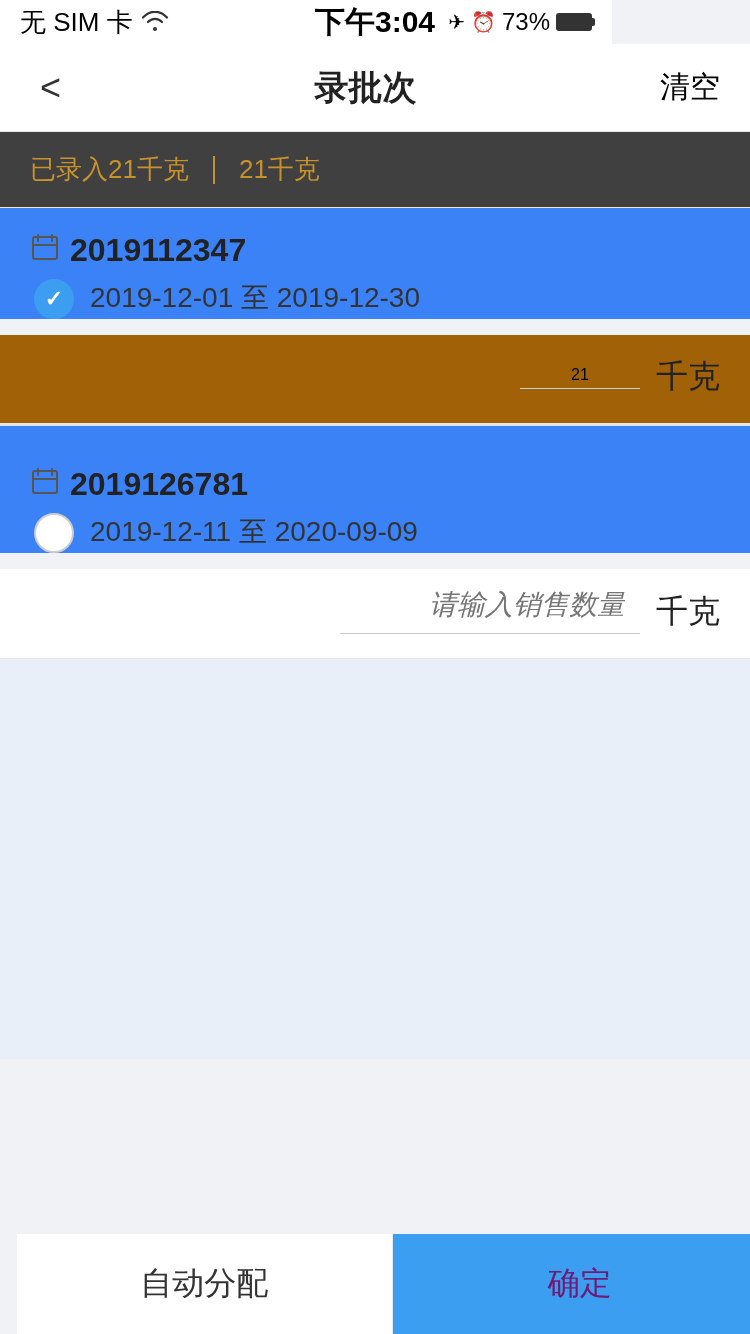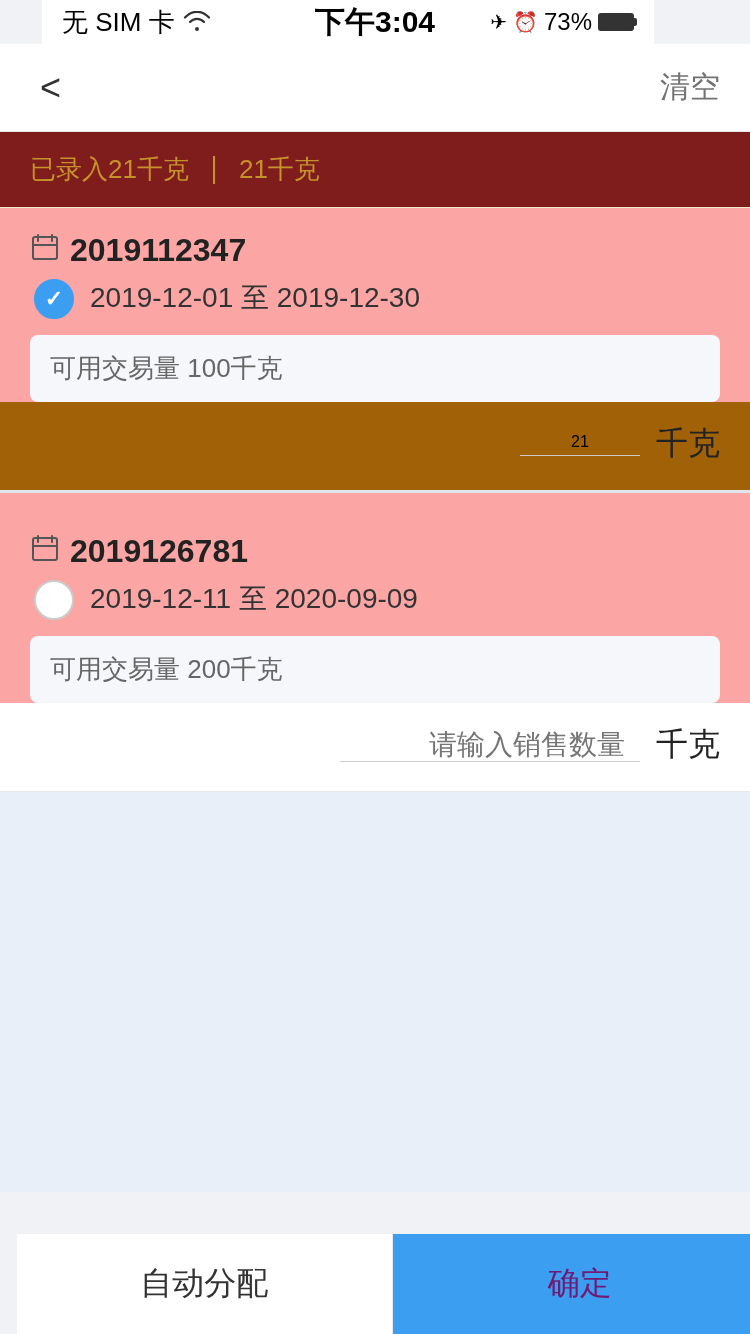--- a/index.html
+++ b/index.html
@@ -15,21 +15,20 @@
     
     .status-bar {
       width: 612px;
       height: 44px;
       background: #fff;
       display: flex;
       align-items: center;
       justify-content: space-between;
       padding: 0 20px;
       font-size: 28px;
-      margin-left: 42px;
     }
     .status-left {
       display: flex;
       align-items: center;
       gap: 8px;
       font-size: 26px;
       font-weight: 500;
     }
     .status-center {
       font-size: 30px;
@@ -62,28 +61,28 @@
       cursor: pointer;
       padding: 10px;
     }
     .nav-title {
       font-size: 34px;
       font-weight: 600;
       color: #222;
     }
     .nav-clear {
       font-size: 30px;
-      color: #737373;
+      color: #000000;
       cursor: pointer;
     }
 
     
     .info-banner {
       width: 750px;
-      background: #7f1d1d;
+      background: #404040;
       padding: 20px 30px;
       display: flex;
       align-items: center;
       gap: 0;
       border-bottom: 1px solid #f0e8cc;
     }
     .info-label {
       font-size: 26px;
       color: #c8922a;
       font-weight: 500;
@@ -95,21 +94,21 @@
       margin: 0 24px;
     }
     .info-value {
       font-size: 26px;
       color: #c8922a;
       font-weight: 500;
     }
 
     
     .batch-item {
-      background: #fca5a5;
+      background: #3b82f6;
       padding: 24px 30px 0 30px;
     }
     .batch-header {
       display: flex;
       align-items: center;
       gap: 10px;
       margin-bottom: 10px;
     }
     .batch-icon {
       font-size: 30px;
@@ -280,20 +279,21 @@
     <span style="font-size:20px;">⏰</span>
     <span>73%</span>
     <span style="display:inline-block;width:36px;height:18px;border:2px solid #333;border-radius:3px;background:#333;position:relative;vertical-align:middle;">
       <span style="position:absolute;right:-5px;top:3px;width:3px;height:8px;background:#333;border-radius:0 2px 2px 0;"></span>
     </span>
   </div>
 </div>
 
 <div class="nav-bar">
   <span class="nav-back">&lt;</span>
+  <span class="nav-title">录批次</span>
   <span class="nav-clear">清空</span>
 </div>
 
 <div class="info-banner">
   <span class="info-label">已录入21千克</span>
   <div class="info-divider"></div>
   <span class="info-value">21千克</span>
 </div>
 
 <div class="batch-item">
@@ -305,21 +305,20 @@
         <line x1="22" y1="3" x2="22" y2="9" stroke="#555" stroke-width="2" stroke-linecap="round"></line>
         <line x1="3" y1="13" x2="27" y2="13" stroke="#555" stroke-width="2"></line>
       </svg>
     </span>
     <span class="batch-id">2019112347</span>
   </div>
   <div class="batch-date-row">
     <div class="radio-circle checked"></div>
     <span class="batch-date">2019-12-01 至 2019-12-30</span>
   </div>
-  <div class="batch-available">可用交易量 100千克</div>
 </div>
 
 <div class="quantity-row">
   <div class="quantity-underline">
     <span>21</span>
   </div>
   <span class="quantity-unit">千克</span>
 </div>
 
 <div class="section-divider"></div>
@@ -333,25 +332,24 @@
         <line x1="22" y1="3" x2="22" y2="9" stroke="#555" stroke-width="2" stroke-linecap="round"></line>
         <line x1="3" y1="13" x2="27" y2="13" stroke="#555" stroke-width="2"></line>
       </svg>
     </span>
     <span class="batch-id">2019126781</span>
   </div>
   <div class="batch-date-row">
     <div class="radio-circle"></div>
     <span class="batch-date">2019-12-11 至 2020-09-09</span>
   </div>
-  <div class="batch-available">可用交易量 200千克</div>
 </div>
 
 <div class="input-row">
-  <input class="input-field" type="number" style="border-top: none; border-right: none; border-left: none; border-image: initial; outline: none; font-size: 28px; color: #c2410c; text-align: right; background: transparent; width: 300px; border-bottom: 1px solid rgb(204, 204, 204); padding-bottom: 0;" placeholder="请输入销售数量">
+  <input class="input-field" type="number" style="border-top: none; border-right: none; border-left: none; border-image: initial; outline: none; font-size: 28px; color: #c2410c; text-align: right; background: transparent; width: 300px; border-bottom: 1px solid rgb(204, 204, 204); padding-bottom: 12px; font-style: italic;" placeholder="请输入销售数量">
   <span class="input-unit">千克</span>
 </div>
 
 <div class="light-blue-area"></div>
 
 <div style="height:100px;"></div>
 
 <div class="bottom-bar">
   <button class="btn-auto">自动分配</button>
   <button class="btn-confirm">确定</button>

